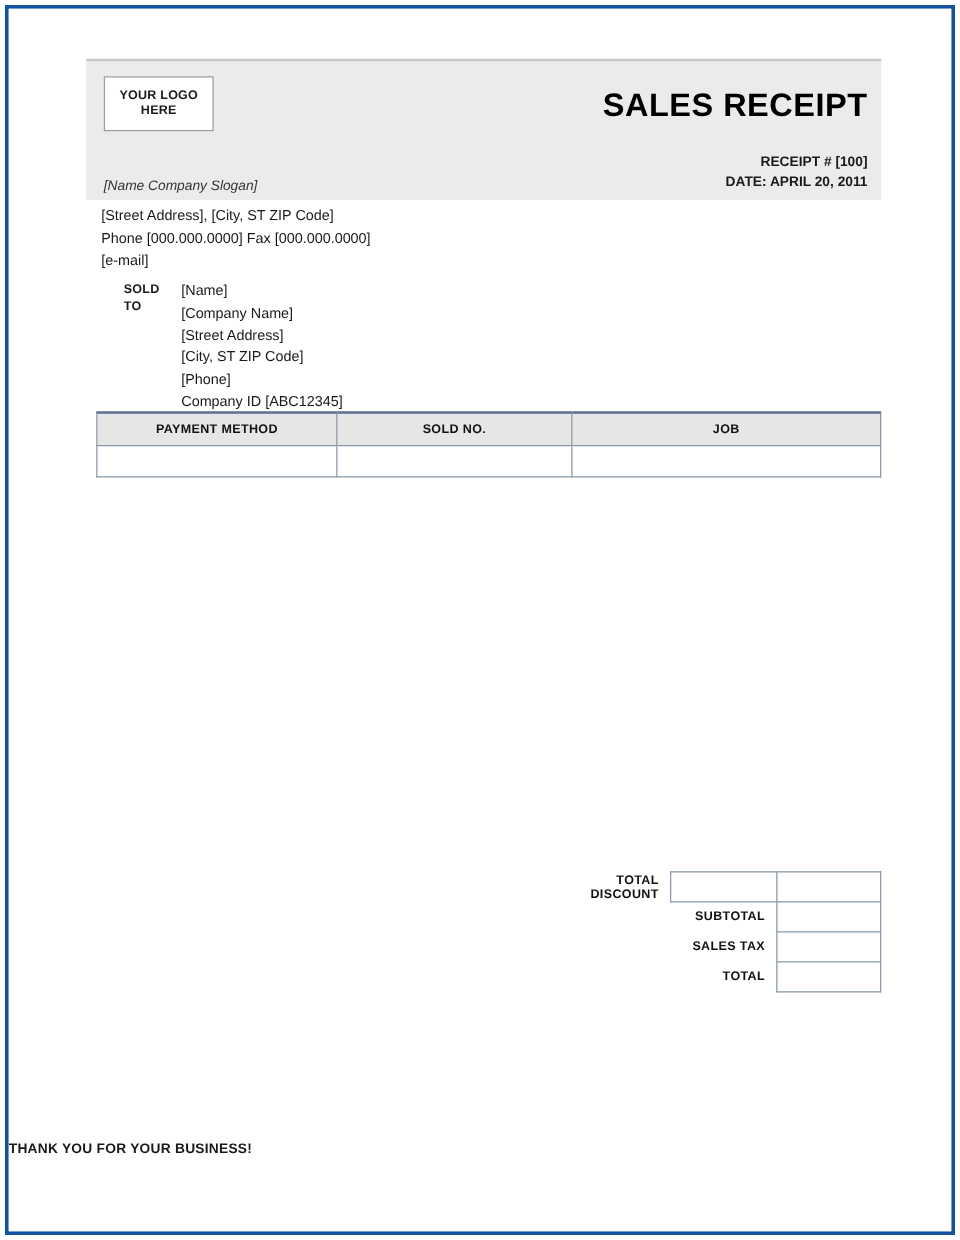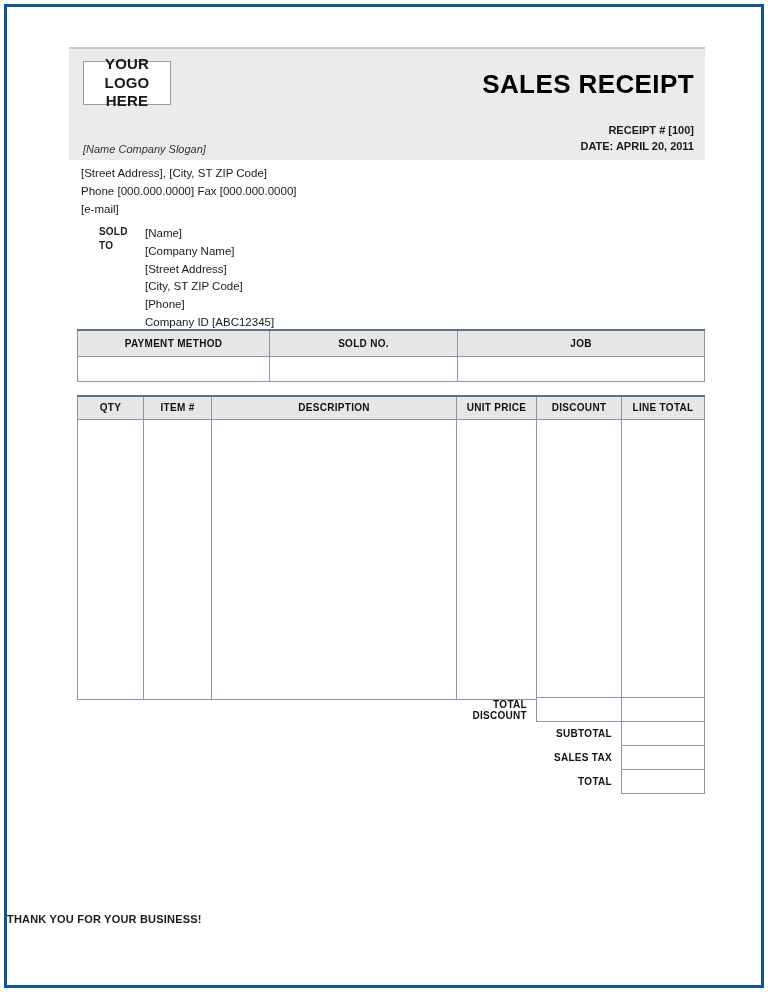--- a/index.html
+++ b/index.html
@@ -52,21 +52,21 @@
     width: 88px;
     height: 44px;
     background: #ffffff;
     border: 1px solid #9a9a9a;
     display: flex;
     align-items: center;
     justify-content: center;
     text-align: center;
   }
   .logo-box span {
-    font-size: 15px;
+    font-size: 10px;
     font-weight: bold;
     color: #1a1a1a;
     line-height: 1.25;
     letter-spacing: .2px;
   }
   .company-name {
     position: absolute;
     left: 13px;
     top: 70px;
     font-size: 18.5px;
@@ -283,42 +283,20 @@
       </thead>
       <tbody>
         <tr>
           <td></td>
           <td></td>
           <td></td>
         </tr>
       </tbody>
     </table>
 
-    <table class="items-table">
-      <thead>
-        <tr>
-          <th style="width:66px">QTY</th>
-          <th style="width:68px">ITEM #</th>
-          <th>DESCRIPTION</th>
-          <th style="width:80px">UNIT PRICE</th>
-          <th style="width:85px">DISCOUNT</th>
-          <th style="width:83px">LINE TOTAL</th>
-        </tr>
-      </thead>
-      <tbody>
-        <tr>
-          <td class="body-cell"></td>
-          <td class="body-cell"></td>
-          <td class="body-cell"></td>
-          <td class="body-cell"></td>
-          <td class="body-cell"></td>
-          <td class="body-cell lastcol"></td>
-        </tr>
-      </tbody>
-    </table>
 
     <table class="totals-table">
       <colgroup>
         <col style="width:66px">
           <col style="width:68px">
           <col>
         <col style="width:80px">
           <col style="width:85px">
           <col style="width:83px">
       </colgroup>

